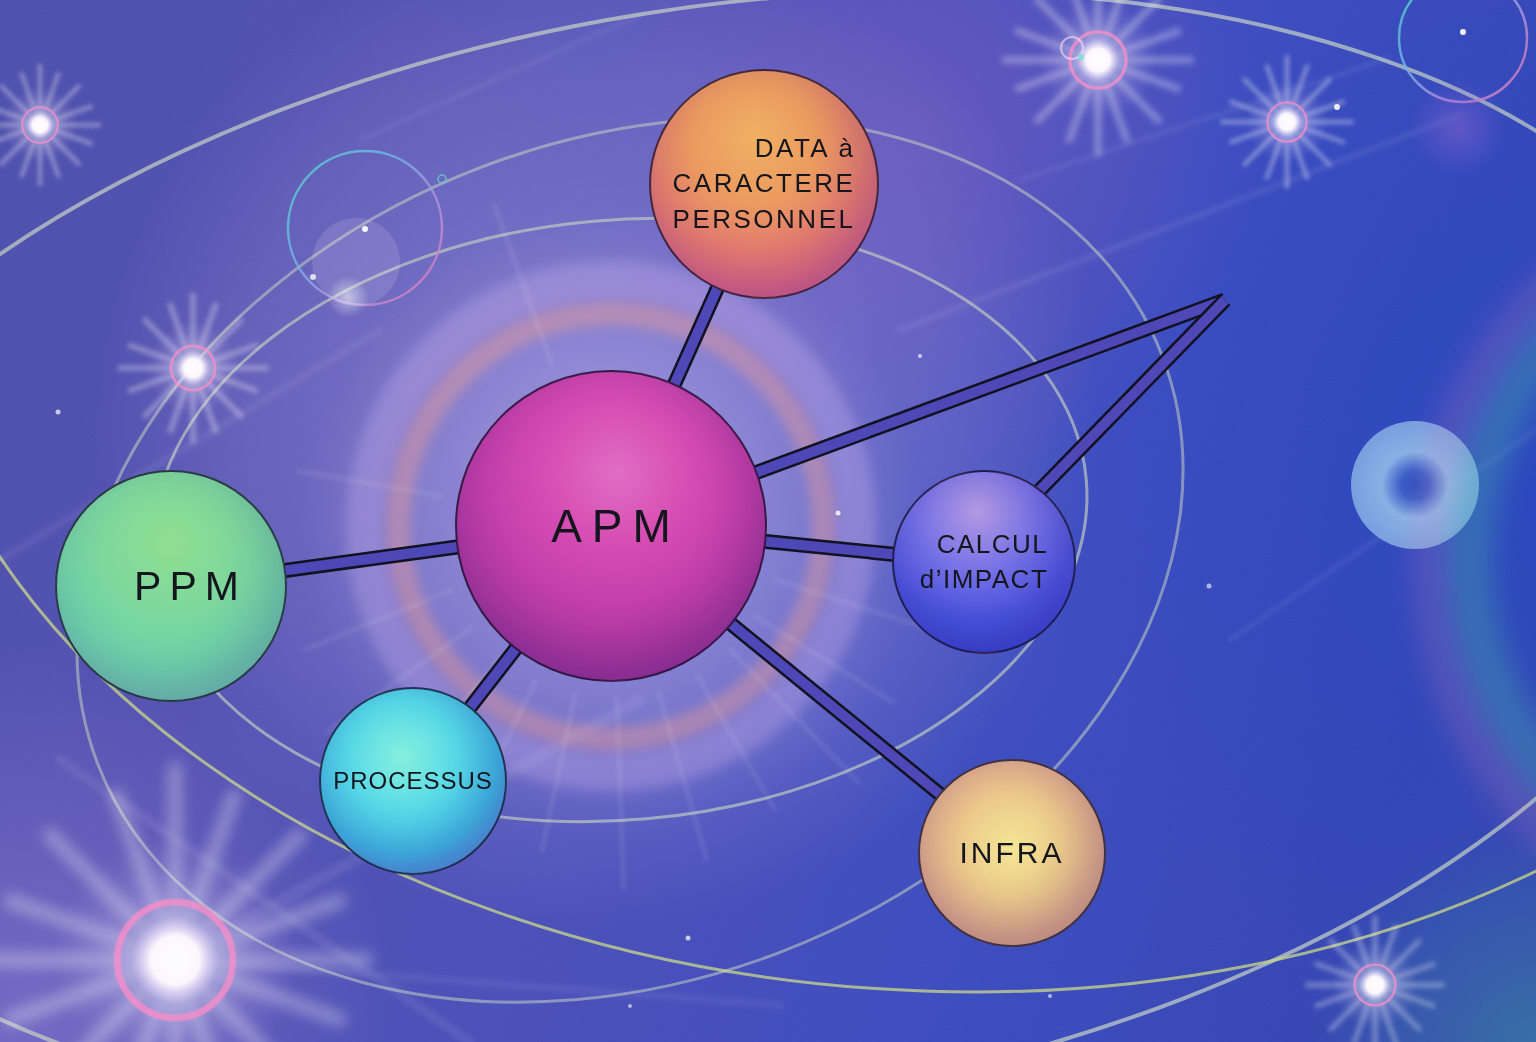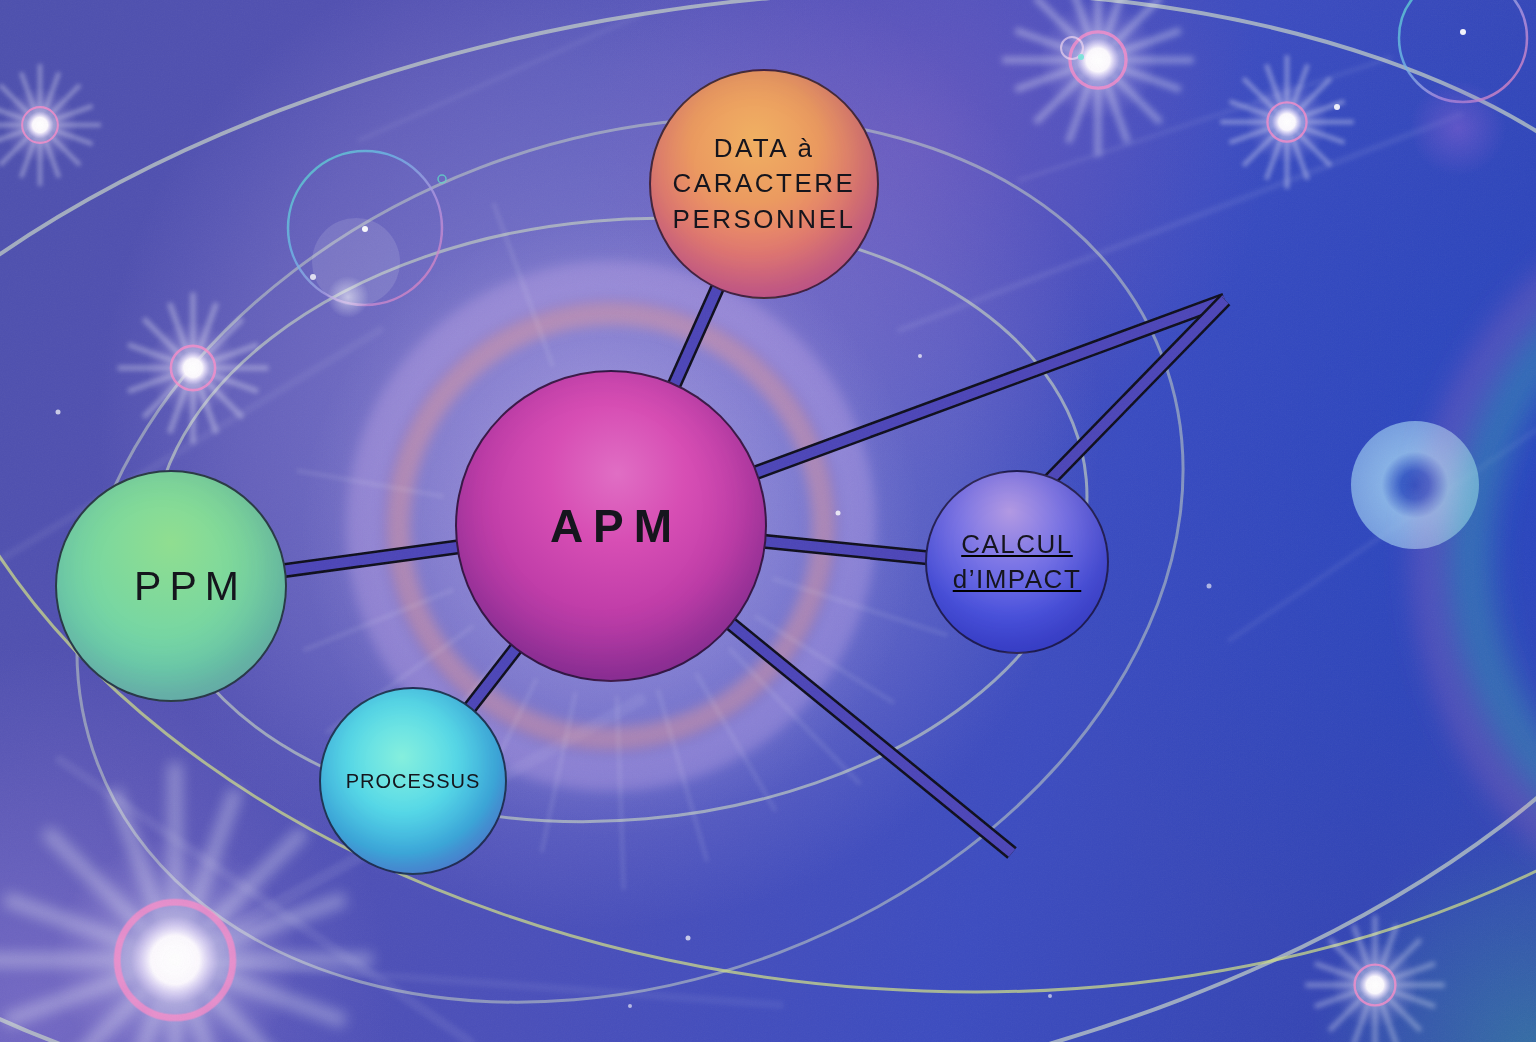--- a/index.html
+++ b/index.html
@@ -13,53 +13,53 @@
       radial-gradient(circle 480px at 60% 13%, rgba(140,100,195,0.42), rgba(140,100,195,0) 72%),
       radial-gradient(circle 660px at 39% 41%, rgba(174,162,226,0.55), rgba(174,162,226,0.20) 55%, rgba(174,162,226,0) 76%),
       radial-gradient(circle 520px at 2% 97%, rgba(150,130,215,0.50), rgba(150,130,215,0) 70%),
       radial-gradient(circle 300px at 100% 101%, rgba(45,175,150,0.38), rgba(45,175,150,0) 75%),
       radial-gradient(circle 760px at 104% 45%, rgba(25,70,205,0.50), rgba(25,70,205,0) 75%),
       linear-gradient(108deg,#4d50ae 0%,#5250b2 22%,#4a4fba 45%,#3c4cc0 68%,#3545b4 88%,#3a47ae 100%);
   }
   .bg-svg{position:absolute;left:0;top:0;width:1536px;height:1042px;display:block;}
   .node{
     position:absolute;border-radius:50%;
-    display:flex;align-items:center;justify-content:center;text-align:center;
+    display:flex;align-items:center;justify-content:center;text-align:right;
     border:2px solid rgba(22,16,44,0.78);
     box-shadow:inset -10px -18px 50px rgba(40,20,90,0.22);
     box-sizing:border-box;
   }
   .node-label{
     color:#15151d;white-space:pre-line;font-weight:400;
     transform:translateZ(0);
   }
   
   .node-apm{left:455px;top:370px;width:312px;height:312px;
     background:radial-gradient(circle at 52% 33%, #e06ec4 0%, #d74eb4 26%, #c13ea9 52%, #9b339d 80%, #8d3198 100%);}
-  .node-apm .node-label{font-size:46px;letter-spacing:10px;padding-left:10px;font-weight:bold;}
+  .node-apm .node-label{font-size:46px;letter-spacing:10px;padding-left:10px;}
   
   .node-data{left:649px;top:69px;width:230px;height:230px;
     background:radial-gradient(circle at 46% 30%, #f0b062 0%, #eb9a60 32%, #e57a72 58%, #dc6092 82%, #d55da0 100%);}
   .node-data .node-label{font-size:26px;letter-spacing:2.5px;line-height:1.36;}
   
   .node-cartographie{left:1110px;top:185px;width:230px;height:230px;
     background:radial-gradient(circle at 43% 44%, #dcaae9 0%, #c7a6ee 34%, #a697ec 66%, #8f90e8 100%);}
   .node-cartographie .node-label{font-size:26px;letter-spacing:1.5px;}
   
-  .node-calcul{left:925px;top:470px;width:184px;height:184px;
-    background:radial-gradient(circle at 46% 22%, #b299e2 0%, #7e77e6 30%, #4b55e2 62%, #2c3bd6 100%);text-decoration:underline;}
+  .node-calcul{left:892px;top:470px;width:184px;height:184px;
+    background:radial-gradient(circle at 46% 22%, #b299e2 0%, #7e77e6 30%, #4b55e2 62%, #2c3bd6 100%);}
   .node-calcul .node-label{font-size:26px;letter-spacing:1.5px;line-height:1.35;}
   
   .node-infra{left:918px;top:759px;width:188px;height:188px;
     background:radial-gradient(circle at 50% 47%, #f3e694 0%, #ecca8b 38%, #e0aa8c 68%, #d49489 100%);}
   .node-infra .node-label{font-size:30px;letter-spacing:3px;}
   
   .node-processus{left:319px;top:687px;width:188px;height:188px;
     background:radial-gradient(circle at 44% 37%, #85efdd 0%, #57d9e8 36%, #3fb9e8 62%, #5b84e6 86%, #6f75dd 100%);}
-  .node-processus .node-label{font-size:20px;letter-spacing:1px;}
+  .node-processus .node-label{font-size:24px;letter-spacing:1px;}
   
   .node-ppm{left:55px;top:470px;width:232px;height:232px;
     background:radial-gradient(circle at 50% 31%, #90de90 0%, #7dd89d 36%, #6fd4ae 66%, #74c9bc 88%, #86b9c9 100%);}
   .node-ppm .node-label{font-size:41px;letter-spacing:8px;padding-left:8px;margin-left:31px;}
 </style>
 </head>
 <body>
 
 <div class="stage">
 
@@ -256,20 +256,23 @@
 CARACTERE
 PERSONNEL</span>
   </div>
 
 
   <div class="node node-calcul">
     <span class="node-label">CALCUL
 d’IMPACT</span>
   </div>
 
+  <div class="node node-infra">
+    <span class="node-label">INFRA</span>
+  </div>
 
   <div class="node node-processus">
     <span class="node-label">PROCESSUS</span>
   </div>
 
   <div class="node node-ppm">
     <span class="node-label">PPM</span>
   </div>
 
 </div>

